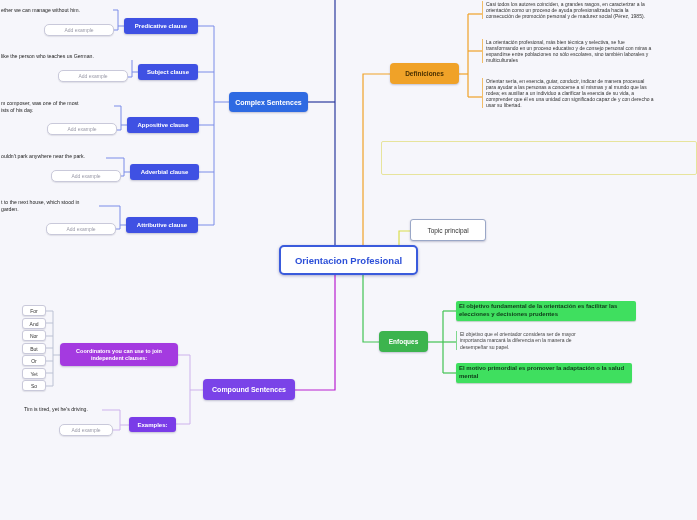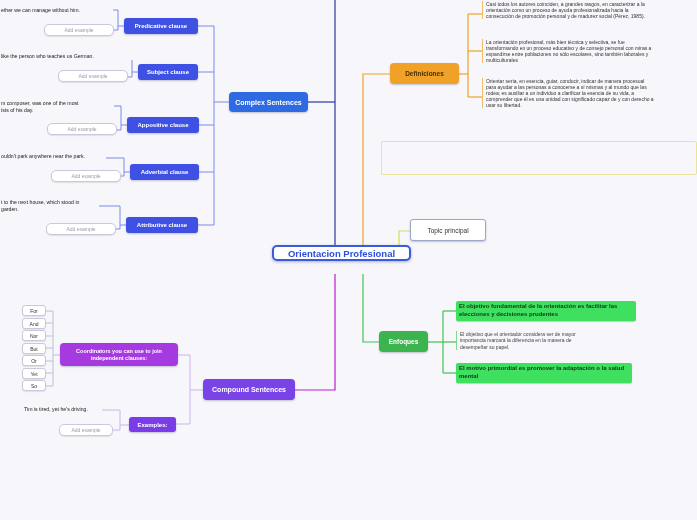--- a/index.html
+++ b/index.html
@@ -145,21 +145,21 @@
       <path d="M53,336 L46,336"></path>
       <path d="M53,348 L46,348"></path>
       <path d="M53,361 L46,361"></path>
       <path d="M53,373 L46,373"></path>
       <path d="M53,386 L46,386"></path>
     </g>
   </svg>
 
   <div class="empty-outline"></div>
 
-  <div class="node center-node" style="left:272px;top:245px;width:139px;height:16px;">Orientacion Profesional</div>
+  <div class="node center-node" style="left:279px;top:245px;width:139px;height:30px;">Orientacion Profesional</div>
 
   <div class="node plain-node" style="left:410px;top:219px;width:76px;height:22px;">Topic principal</div>
 
   <div class="node blue-main" style="left:229px;top:92px;width:79px;height:20px;">Complex Sentences</div>
 
   <div class="node blue-sub" style="left:124px;top:18px;width:74px;height:16px;">Predicative clause</div>
   <div class="example-text" style="left:1px;top:7px;">ether we can manage without him.</div>
   <div class="add-box" style="left:44px;top:24px;width:70px;">Add example</div>
 
   <div class="node blue-sub" style="left:138px;top:64px;width:60px;height:16px;">Subject clause</div>

